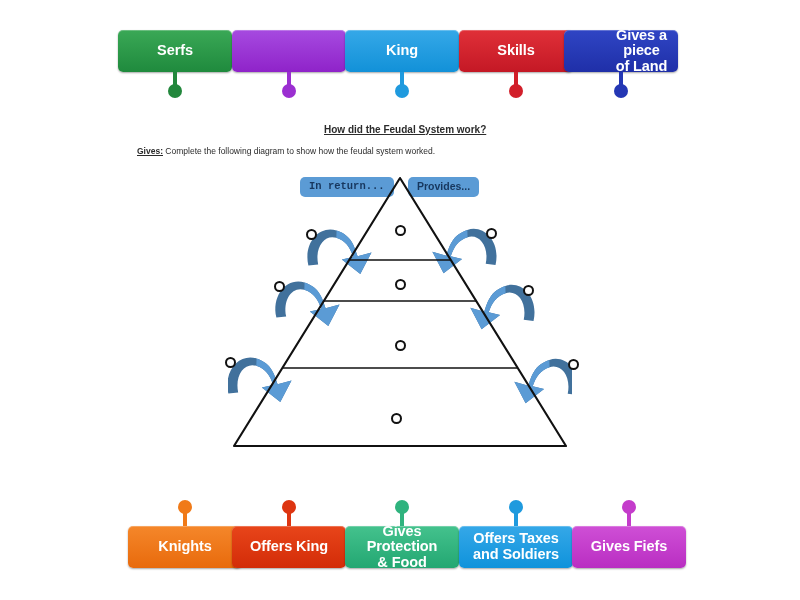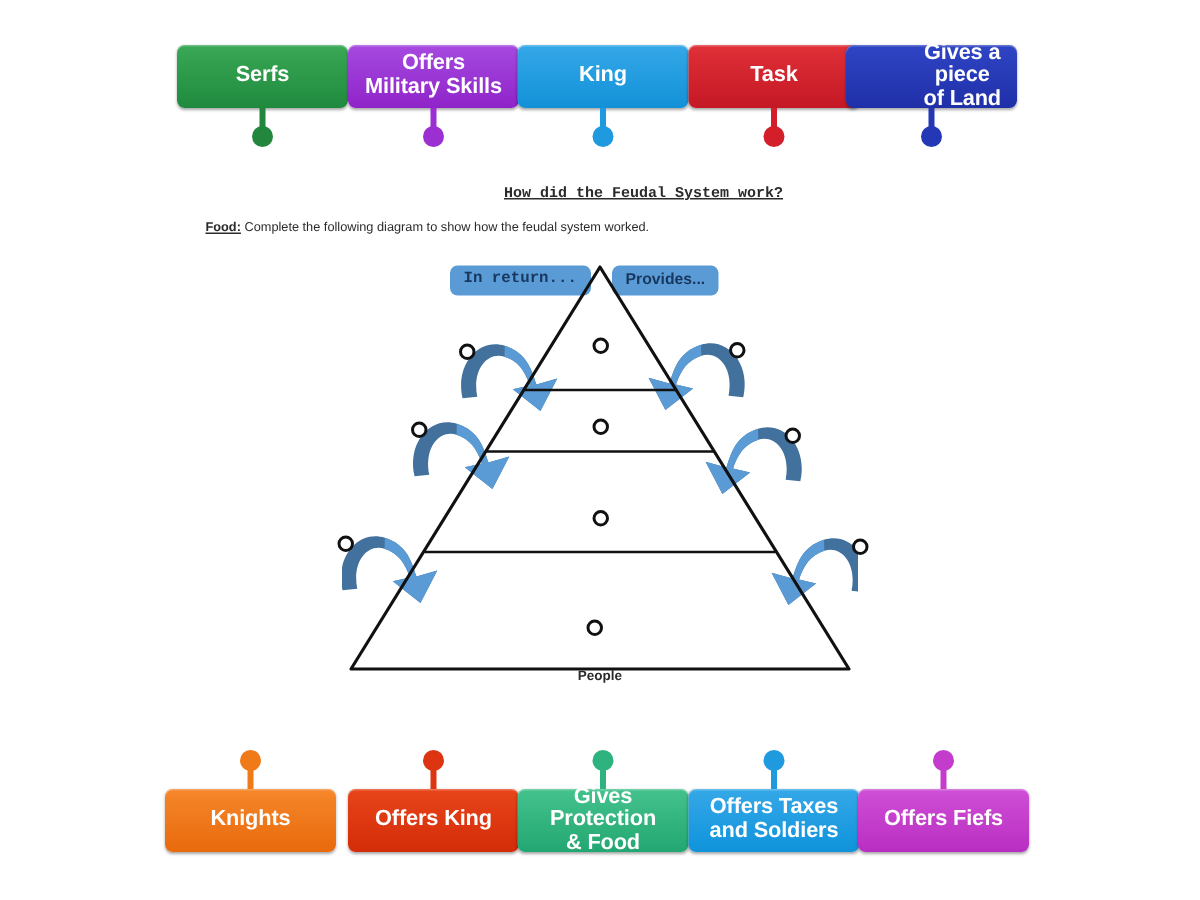--- a/index.html
+++ b/index.html
@@ -144,52 +144,51 @@
 
   <div id="top-tiles">
       <div class="tile" style="left: 118px; top: 30px; background: linear-gradient(rgb(58, 168, 86), rgb(31, 138, 61));">
         <span class="tile-text">Serfs</span>
         <div class="pin pin-down">
           <div class="stem" style="background: rgb(34, 135, 60);"></div>
           <div class="knob" style="background: rgb(34, 135, 60);"></div>
         </div>
       </div>
       <div class="tile" style="left: 232px; top: 30px; background: linear-gradient(rgb(166, 74, 224), rgb(143, 35, 201));">
-        <span class="tile-text">Offers<br>Military Skills</span>
         <div class="pin pin-down">
           <div class="stem" style="background: rgb(155, 47, 209);"></div>
           <div class="knob" style="background: rgb(155, 47, 209);"></div>
         </div>
       </div>
       <div class="tile" style="left: 345px; top: 30px; background: linear-gradient(rgb(53, 168, 232), rgb(18, 145, 216));">
         <span class="tile-text">King</span>
         <div class="pin pin-down">
           <div class="stem" style="background: rgb(31, 154, 222);"></div>
           <div class="knob" style="background: rgb(31, 154, 222);"></div>
         </div>
       </div>
       <div class="tile" style="left: 459px; top: 30px; background: linear-gradient(rgb(224, 48, 56), rgb(196, 24, 37));">
-        <span class="tile-text">Task</span>
+        <span class="tile-text">Skills</span>
         <div class="pin pin-down">
           <div class="stem" style="background: rgb(210, 31, 42);"></div>
           <div class="knob" style="background: rgb(210, 31, 42);"></div>
         </div>
       </div>
       <div class="tile" style="left: 564px; top: 30px; background: linear-gradient(rgb(47, 69, 196), rgb(31, 47, 168)); padding-left: 45px;">
         <span class="tile-text">Gives a piece<br>of Land</span>
         <div class="pin pin-down">
           <div class="stem" style="background: rgb(36, 55, 180);"></div>
           <div class="knob" style="background: rgb(36, 55, 180);"></div>
         </div>
       </div>
     </div>
 
-  <div class="ws-title" style="left:336px; top:124px;font-family:Liberation Mono, monospace;">How did the Feudal System work?</div>
-
-  <div class="ws-task" style="left:137px; top:146px;"><span class="task-lead">Food:</span><span> Complete the following diagram to show how the feudal system worked.</span></div>
+  <div class="ws-title" style="left:324px; top:124px;">How did the Feudal System work?</div>
+
+  <div class="ws-task" style="left:137px; top:146px;"><span class="task-lead">Gives:</span><span> Complete the following diagram to show how the feudal system worked.</span></div>
 
   <div class="chip" style="left:300px; top:177px;font-family:Liberation Mono, monospace;">In return...</div>
   <div class="chip" style="left:408px; top:177px;">Provides...</div>
 
   <div id="pyramid-wrap">
     <svg id="pyramid-svg" width="344" height="280" viewBox="0 0 344 280" xmlns="http://www.w3.org/2000/svg">
       <defs>
 
         <g id="arrow-left">
           <path d="M 6,46 C -6,26 4,4 22,4 C 38,4 44,14 50,22
@@ -242,24 +241,23 @@
         <div class="dot" style="left: 168px; top: 246px; border-color: rgb(17, 17, 17);"></div>
         <div class="dot" style="left: 83px; top: 62px; border-color: rgb(17, 17, 17);"></div>
         <div class="dot" style="left: 51px; top: 114px; border-color: rgb(17, 17, 17);"></div>
         <div class="dot" style="left: 2px; top: 190px; border-color: rgb(17, 17, 17);"></div>
         <div class="dot" style="left: 263px; top: 61px; border-color: rgb(17, 17, 17);"></div>
         <div class="dot" style="left: 300px; top: 118px; border-color: rgb(17, 17, 17);"></div>
         <div class="dot" style="left: 345px; top: 192px; border-color: rgb(17, 17, 17);"></div>
       </div>
   </div>
 
-  <div class="people-label">People</div>
 
   <div id="bottom-tiles">
-      <div class="tile" style="left: 110px; top: 526px; background: linear-gradient(rgb(245, 135, 42), rgb(232, 106, 12));">
+      <div class="tile" style="left: 128px; top: 526px; background: linear-gradient(rgb(245, 135, 42), rgb(232, 106, 12));">
         <span class="tile-text">Knights</span>
         <div class="pin pin-up">
           <div class="stem" style="background: rgb(240, 122, 24);"></div>
           <div class="knob" style="background: rgb(240, 122, 24);"></div>
         </div>
       </div>
       <div class="tile" style="left: 232px; top: 526px; background: linear-gradient(rgb(232, 69, 26), rgb(211, 44, 8));">
         <span class="tile-text">Offers King</span>
         <div class="pin pin-up">
           <div class="stem" style="background: rgb(221, 53, 17);"></div>
@@ -274,21 +272,21 @@
         </div>
       </div>
       <div class="tile" style="left: 459px; top: 526px; background: linear-gradient(rgb(53, 168, 232), rgb(15, 147, 219)); align-items: center;">
         <span class="tile-text">Offers Taxes<br>and Soldiers</span>
         <div class="pin pin-up">
           <div class="stem" style="background: rgb(31, 154, 222);"></div>
           <div class="knob" style="background: rgb(31, 154, 222);"></div>
         </div>
       </div>
       <div class="tile" style="left: 572px; top: 526px; background: linear-gradient(rgb(207, 79, 214), rgb(185, 46, 194));">
-        <span class="tile-text">Offers Fiefs</span>
+        <span class="tile-text">Gives Fiefs</span>
         <div class="pin pin-up">
           <div class="stem" style="background: rgb(196, 60, 203);"></div>
           <div class="knob" style="background: rgb(196, 60, 203);"></div>
         </div>
       </div>
     </div>
 
 </div>
 
 </body></html>

